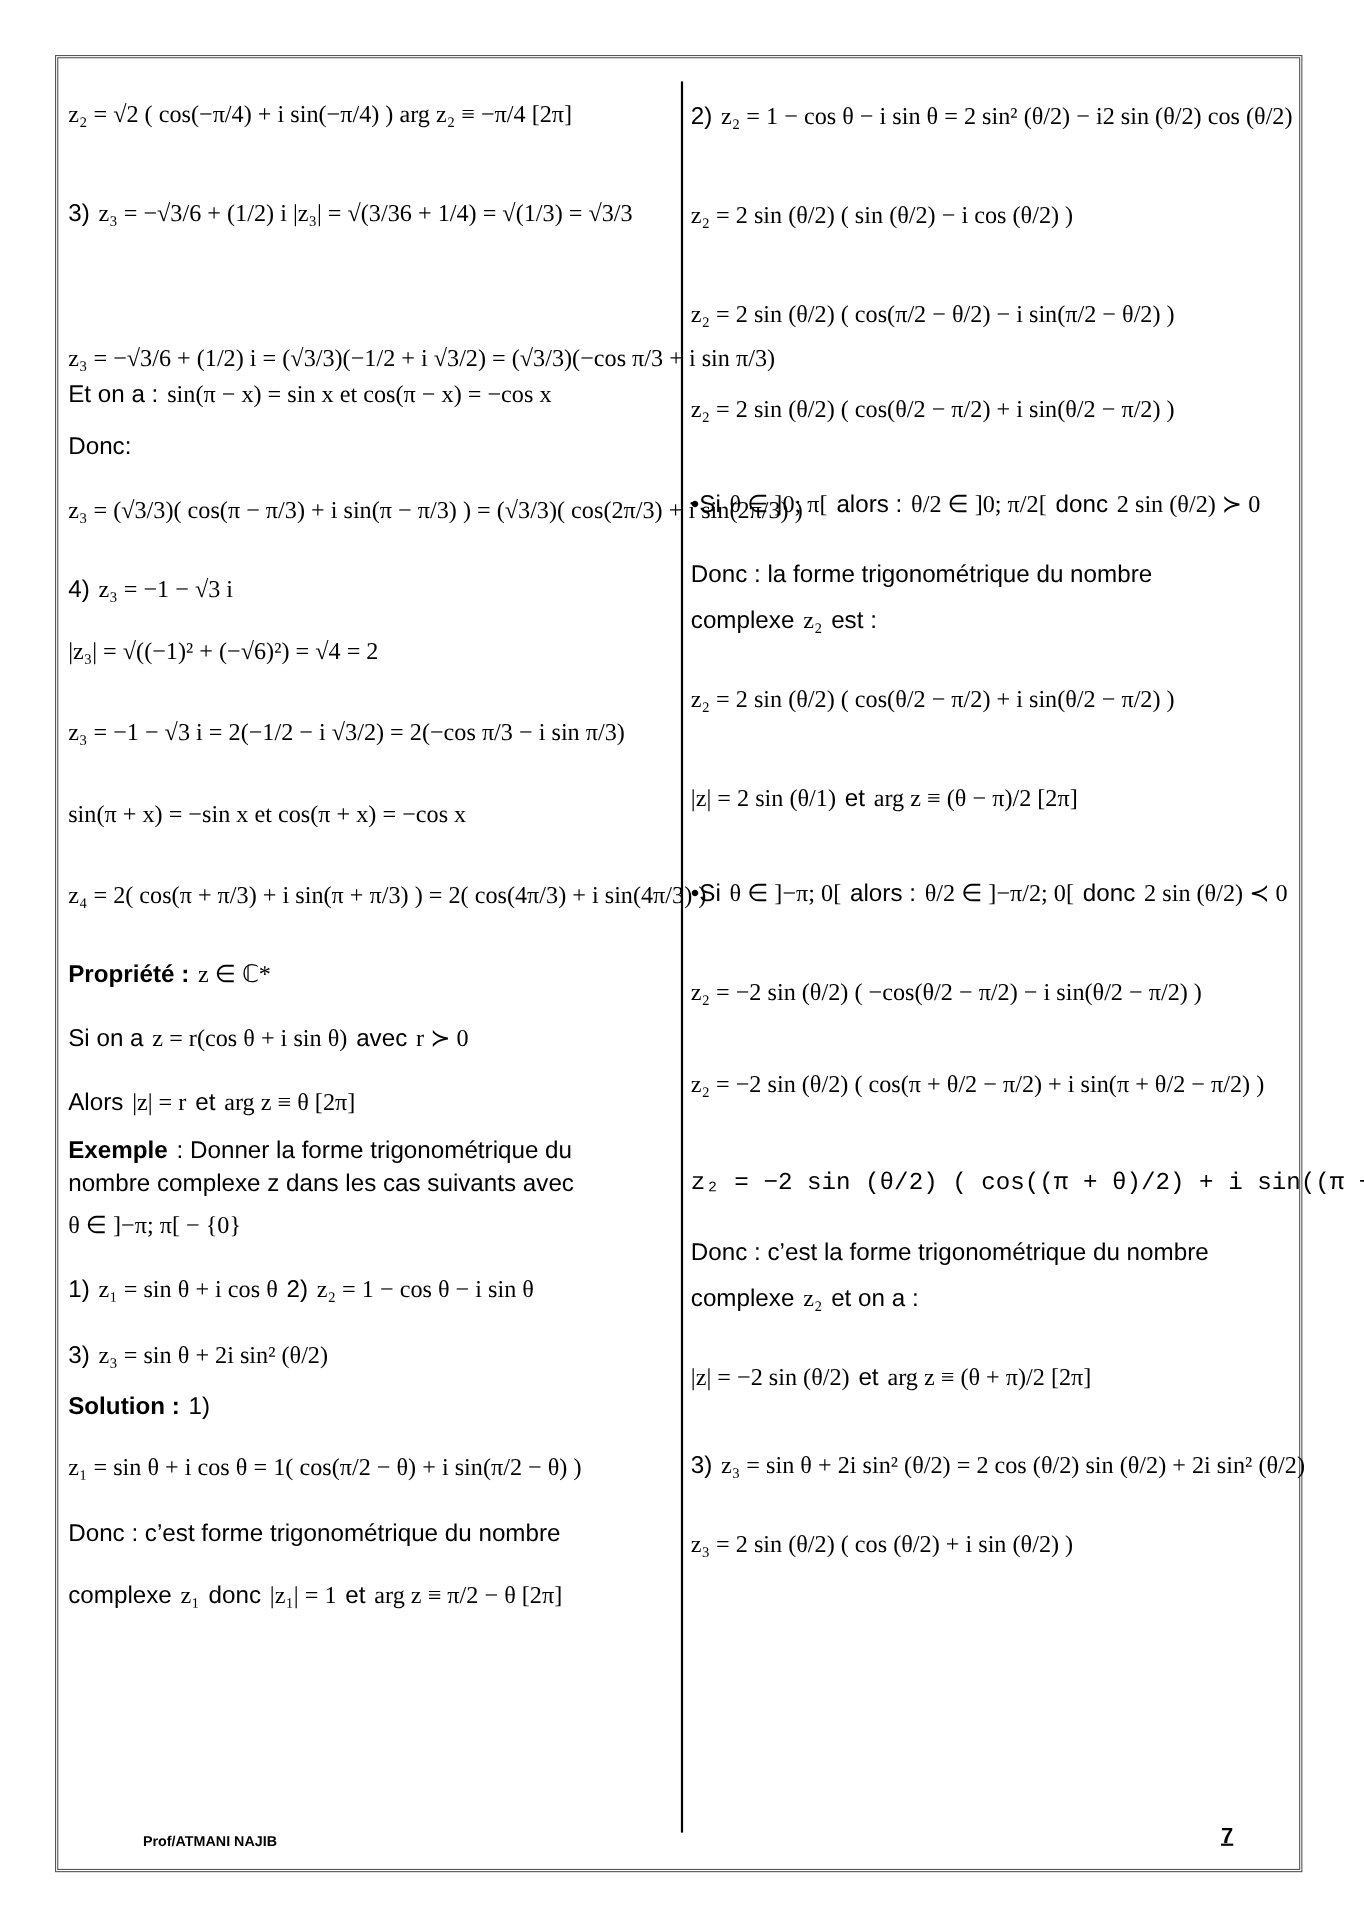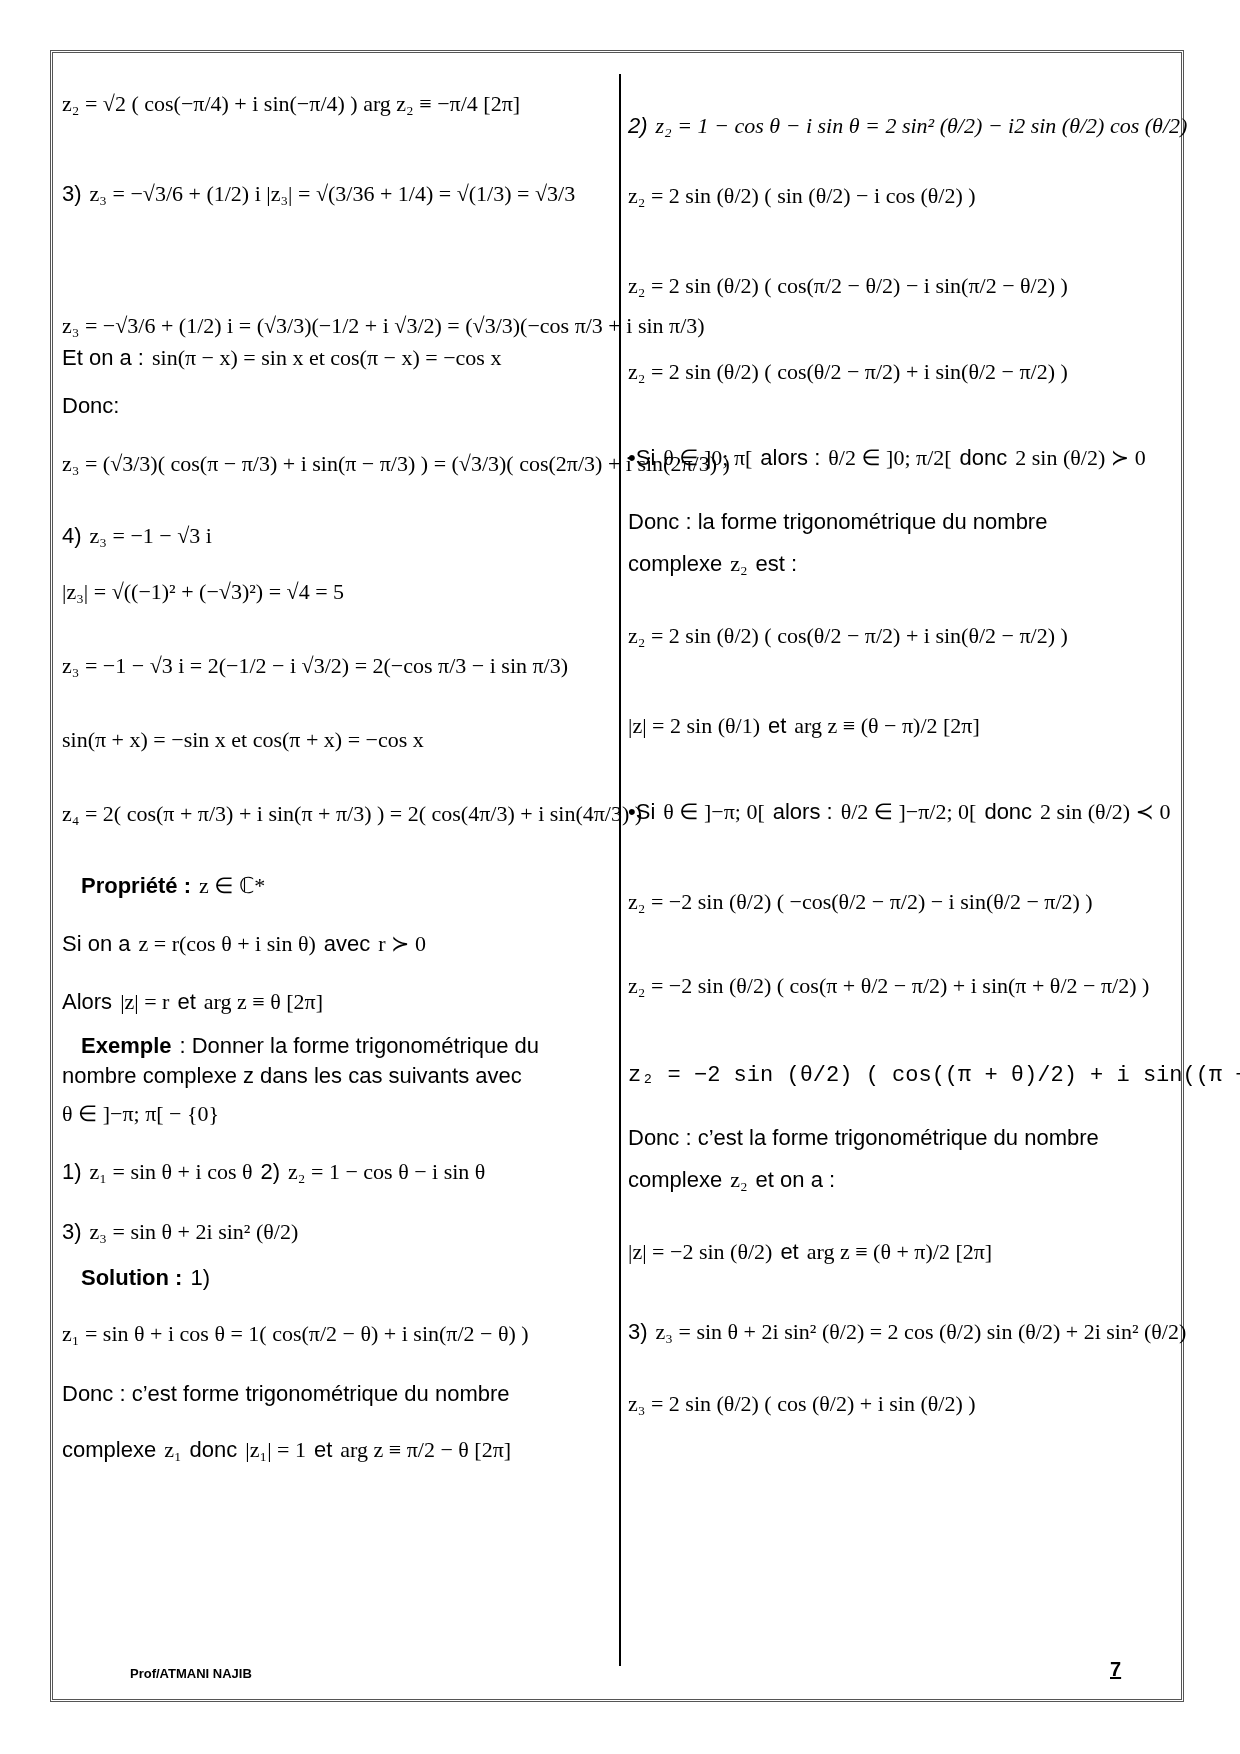--- a/index.html
+++ b/index.html
@@ -4,57 +4,57 @@
 <style>
   html, body { margin:0; padding:0; background:#ffffff; }
   body { width:1240px; height:1754px; position:relative; overflow:hidden;
          font-family:"Liberation Sans", sans-serif; color:#000; }
   .frame { position:absolute; left:50px; top:50px; width:1134px; height:1652px;
            border:3px double #555; box-sizing:border-box; }
   .divider { position:absolute; left:619px; top:74px; width:2px; height:1592px; background:#000; }
   .line { position:absolute; white-space:nowrap; font-size:22px; line-height:28px; }
   .m { font-family:"Liberation Serif", serif; font-size:22px; }
   .lbl { font-family:"Liberation Sans", sans-serif; font-size:22px; }
-  .bold { font-weight:bold;margin-left:19px; }
+  .bold { font-weight:bold; }
   .footer-author { position:absolute; left:130px; top:1666px; font-size:13px; font-weight:bold; }
   .footer-page { position:absolute; left:1110px; top:1658px; font-size:20px; font-weight:bold; text-decoration:underline; }
 </style>
 </head>
 <body>
 
 <div class="frame"></div>
 <div class="divider"></div>
 
 <div id="left-col">
     <div class="line" style="left: 62px; top: 90px;"><span class="m" style="margin-right: 8px;">z₂ = √2 ( cos(−π/4) + i sin(−π/4) )      arg z₂ ≡ −π/4 [2π]</span></div>
     <div class="line" style="left: 62px; top: 180px;"><span class="lbl" style="margin-right: 8px;">3)</span><span class="m" style="margin-right: 8px;">z₃ = −√3/6 + (1/2) i      |z₃| = √(3/36 + 1/4) = √(1/3) = √3/3</span></div>
     <div class="line" style="left: 62px; top: 275px; margin-top: 37px;"><span class="m" style="margin-right: 8px;">z₃ = −√3/6 + (1/2) i = (√3/3)(−1/2 + i √3/2) = (√3/3)(−cos π/3 + i sin π/3)</span></div>
     <div class="line" style="left: 62px; top: 344px;"><span class="lbl" style="margin-right: 8px;">Et on a :</span><span class="m" style="margin-right: 8px;">sin(π − x) = sin x  et  cos(π − x) = −cos x</span></div>
     <div class="line" style="left: 62px; top: 392px;"><span class="lbl" style="margin-right: 8px;">Donc:</span></div>
     <div class="line" style="left: 62px; top: 450px;"><span class="m" style="margin-right: 8px;">z₃ = (√3/3)( cos(π − π/3) + i sin(π − π/3) ) = (√3/3)( cos(2π/3) + i sin(2π/3) )</span></div>
     <div class="line" style="left: 62px; top: 522px;"><span class="lbl" style="margin-right: 8px;">4)</span><span class="m" style="margin-right: 8px;">z₃ = −1 − √3 i</span></div>
-    <div class="line" style="left: 62px; top: 578px;"><span class="m" style="margin-right: 8px;">|z₃| = √((−1)² + (−√3)²) = √4 = 5</span></div>
+    <div class="line" style="left: 62px; top: 578px;"><span class="m" style="margin-right: 8px;">|z₃| = √((−1)² + (−√6)²) = √4 = 2</span></div>
     <div class="line" style="left: 62px; top: 652px;"><span class="m" style="margin-right: 8px;">z₃ = −1 − √3 i = 2(−1/2 − i √3/2) = 2(−cos π/3 − i sin π/3)</span></div>
     <div class="line" style="left: 62px; top: 726px;"><span class="m" style="margin-right: 8px;">sin(π + x) = −sin x  et  cos(π + x) = −cos x</span></div>
     <div class="line" style="left: 62px; top: 800px;"><span class="m" style="margin-right: 8px;">z₄ = 2( cos(π + π/3) + i sin(π + π/3) ) = 2( cos(4π/3) + i sin(4π/3) )</span></div>
     <div class="line" style="left: 62px; top: 872px;"><span class="lbl bold" style="margin-right: 8px;">Propriété :</span><span class="m" style="margin-right: 8px;">z ∈ ℂ*</span></div>
     <div class="line" style="left: 62px; top: 930px;"><span class="lbl" style="margin-right: 8px;">Si on a</span><span class="m" style="margin-right: 8px;">z = r(cos θ + i sin θ)</span><span class="lbl" style="margin-right: 8px;">avec</span><span class="m" style="margin-right: 8px;">r ≻ 0</span></div>
     <div class="line" style="left: 62px; top: 988px;"><span class="lbl" style="margin-right: 8px;">Alors</span><span class="m" style="margin-right: 8px;">|z| = r</span><span class="lbl" style="margin-right: 8px;">et</span><span class="m" style="margin-right: 12px;">arg z ≡ θ [2π]</span></div>
     <div class="line" style="left: 62px; top: 1032px;"><span class="lbl bold" style="margin-right: 8px;">Exemple</span><span class="lbl" style="margin-right: 8px;">: Donner la forme trigonométrique du</span></div>
     <div class="line" style="left: 62px; top: 1062px;"><span class="lbl" style="margin-right: 8px;">nombre complexe z dans les cas suivants avec</span></div>
     <div class="line" style="left: 62px; top: 1100px;"><span class="m" style="margin-right: 8px;">θ ∈ ]−π; π[ − {0}</span></div>
     <div class="line" style="left: 62px; top: 1158px;"><span class="lbl" style="margin-right: 8px;">1)</span><span class="m" style="margin-right: 8px;">z₁ = sin θ + i cos θ</span><span class="lbl" style="margin-right: 8px;">2)</span><span class="m" style="margin-right: 8px;">z₂ = 1 − cos θ − i sin θ</span></div>
     <div class="line" style="left: 62px; top: 1218px;"><span class="lbl" style="margin-right: 8px;">3)</span><span class="m" style="margin-right: 8px;">z₃ = sin θ + 2i sin² (θ/2)</span></div>
     <div class="line" style="left: 62px; top: 1264px;"><span class="lbl bold" style="margin-right: 8px;">Solution :</span><span class="lbl" style="margin-right: 8px;">1)</span></div>
     <div class="line" style="left: 62px; top: 1320px;"><span class="m" style="margin-right: 8px;">z₁ = sin θ + i cos θ = 1( cos(π/2 − θ) + i sin(π/2 − θ) )</span></div>
     <div class="line" style="left: 62px; top: 1380px;"><span class="lbl" style="margin-right: 8px;">Donc : c’est forme trigonométrique du nombre</span></div>
     <div class="line" style="left: 62px; top: 1436px;"><span class="lbl" style="margin-right: 8px;">complexe</span><span class="m" style="margin-right: 8px;">z₁</span><span class="lbl" style="margin-right: 8px;">donc</span><span class="m" style="margin-right: 8px;">|z₁| = 1</span><span class="lbl" style="margin-right: 8px;">et</span><span class="m" style="margin-right: 8px;">arg z ≡ π/2 − θ [2π]</span></div>
   </div>
 <div id="right-col">
-    <div class="line" style="left: 628px; top: 112px; font-style: italic;"><span class="lbl" style="margin-right: 8px;">2)</span><span class="m" style="margin-right: 8px;">z₂ = 1 − cos θ − i sin θ = 2 sin² (θ/2) − i2 sin (θ/2) cos (θ/2)</span></div>
+    <div class="line" style="left: 628px; top: 92px;"><span class="lbl" style="margin-right: 8px;">2)</span><span class="m" style="margin-right: 8px;">z₂ = 1 − cos θ − i sin θ = 2 sin² (θ/2) − i2 sin (θ/2) cos (θ/2)</span></div>
     <div class="line" style="left: 628px; top: 182px;"><span class="m" style="margin-right: 8px;">z₂ = 2 sin (θ/2) ( sin (θ/2) − i cos (θ/2) )</span></div>
     <div class="line" style="left: 628px; top: 272px;"><span class="m" style="margin-right: 8px;">z₂ = 2 sin (θ/2) ( cos(π/2 − θ/2) − i sin(π/2 − θ/2) )</span></div>
     <div class="line" style="left: 628px; top: 358px;"><span class="m" style="margin-right: 8px;">z₂ = 2 sin (θ/2) ( cos(θ/2 − π/2) + i sin(θ/2 − π/2) )</span></div>
     <div class="line" style="left: 628px; top: 444px;"><span class="lbl" style="margin-right: 8px;">•Si</span><span class="m" style="margin-right: 8px;">θ ∈ ]0; π[</span><span class="lbl" style="margin-right: 8px;">alors :</span><span class="m" style="margin-right: 8px;">θ/2 ∈ ]0; π/2[</span><span class="lbl" style="margin-right: 8px;">donc</span><span class="m" style="margin-right: 8px;">2 sin (θ/2) ≻ 0</span></div>
     <div class="line" style="left: 628px; top: 508px;"><span class="lbl" style="margin-right: 8px;">Donc : la forme trigonométrique du nombre</span></div>
     <div class="line" style="left: 628px; top: 550px;"><span class="lbl" style="margin-right: 8px;">complexe</span><span class="m" style="margin-right: 8px;">z₂</span><span class="lbl" style="margin-right: 8px;">est :</span></div>
     <div class="line" style="left: 628px; top: 622px;"><span class="m" style="margin-right: 8px;">z₂ = 2 sin (θ/2) ( cos(θ/2 − π/2) + i sin(θ/2 − π/2) )</span></div>
     <div class="line" style="left: 628px; top: 712px;"><span class="m" style="margin-right: 8px;">|z| = 2 sin (θ/1)</span><span class="lbl" style="margin-right: 8px;">et</span><span class="m" style="margin-right: 8px;">arg z ≡ (θ − π)/2 [2π]</span></div>
     <div class="line" style="left: 628px; top: 798px;"><span class="lbl" style="margin-right: 8px;">•Si</span><span class="m" style="margin-right: 8px;">θ ∈ ]−π; 0[</span><span class="lbl" style="margin-right: 8px;">alors :</span><span class="m" style="margin-right: 8px;">θ/2 ∈ ]−π/2; 0[</span><span class="lbl" style="margin-right: 8px;">donc</span><span class="m" style="margin-right: 8px;">2 sin (θ/2) ≺ 0</span></div>
     <div class="line" style="left: 628px; top: 888px;"><span class="m" style="margin-right: 8px;">z₂ = −2 sin (θ/2) ( −cos(θ/2 − π/2) − i sin(θ/2 − π/2) )</span></div>

